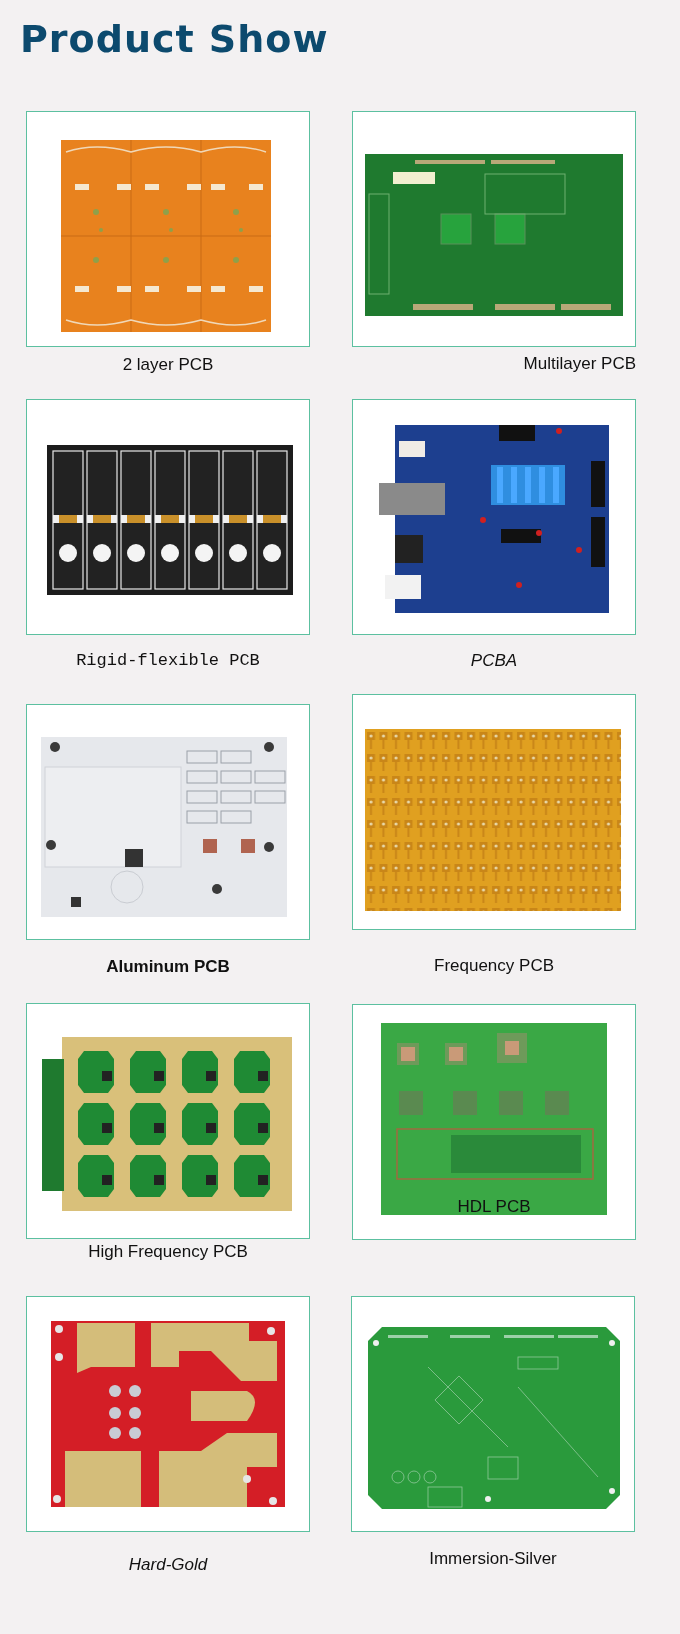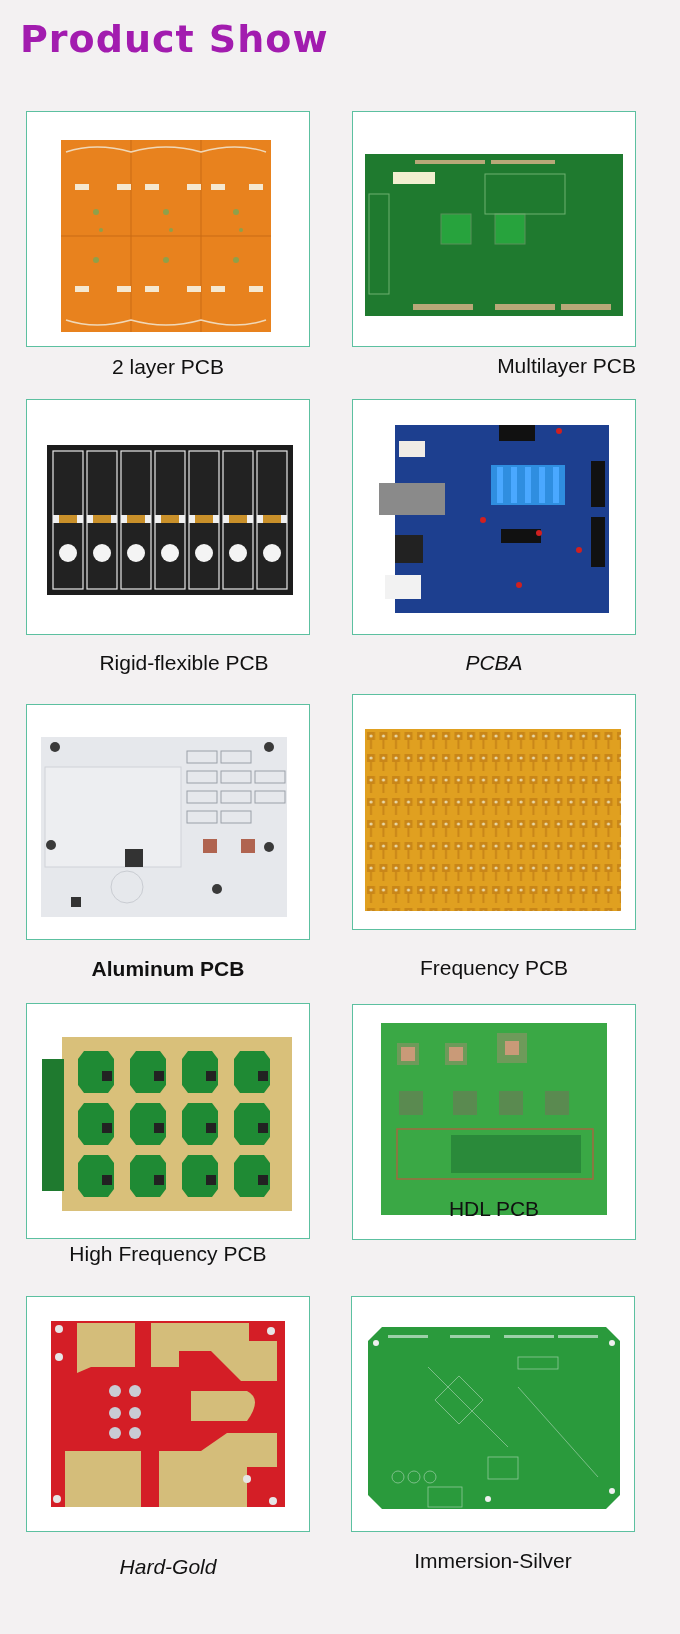--- a/index.html
+++ b/index.html
@@ -1,19 +1,19 @@
 <!DOCTYPE html>
 <html><head>
 <meta charset="utf-8">
 <style>
   html, body { margin:0; padding:0; }
   body { width:680px; height:1634px; background:#f3f1f2; position:relative; overflow:hidden; font-family:"Liberation Sans", sans-serif; }
-  .title { position:absolute; left:20px; top:20px; font-family:"DejaVu Sans", sans-serif; font-weight:bold; font-size:38px; letter-spacing:1px; color:#a21caf; margin:0; line-height:1; }
+  .title { position:absolute; left:20px; top:20px; font-family:"DejaVu Sans", sans-serif; font-weight:bold; font-size:38px; letter-spacing:1px; color:#0c4a6e; margin:0; line-height:1; }
   .card { position:absolute; width:284px; height:236px; background:#fff; border:1.5px solid #5cc0a0; box-sizing:border-box; overflow:hidden; }
-  .label { position:absolute; width:284px; text-align:center; font-size:21px; color:#111; line-height:1; }
+  .label { position:absolute; width:284px; text-align:center; font-size:17px; color:#111; line-height:1; }
   .board { position:absolute; }
   svg { display:block; }
 </style>
 </head>
 <body>
 
 <h1 class="title">Product Show</h1>
 
 <div class="card" style="left:26px;top:111px;">
   <div class="board" style="left:34px;top:28px;">
@@ -93,21 +93,21 @@
         <use href="#u" x="34"></use>
           <use href="#u" x="68"></use>
           <use href="#u" x="102"></use>
         <use href="#u" x="136"></use>
           <use href="#u" x="170"></use>
           <use href="#u" x="204"></use>
       </g>
     </svg>
   </div>
 </div>
-<div class="label" style="left:42px;top:652px;">Rigid-flexible PCB</div>
+<div class="label" style="left:26px;top:652px;font-family:Liberation Mono, monospace;">Rigid-flexible PCB</div>
 
 <div class="card" style="left:352px;top:399px;">
   <div class="board" style="left:26px;top:25px;">
     <svg width="240" height="188" viewBox="0 0 240 188">
       <rect x="16" y="0" width="214" height="188" fill="#1d3f8f"></rect>
       <rect x="0" y="58" width="66" height="32" fill="#8a8a8a"></rect>
       <rect x="112" y="40" width="74" height="40" fill="#2f8ee0"></rect>
       <g fill="#4aa8ff">
           <rect x="118" y="42" width="6" height="36"></rect>
           <rect x="132" y="42" width="6" height="36"></rect>

